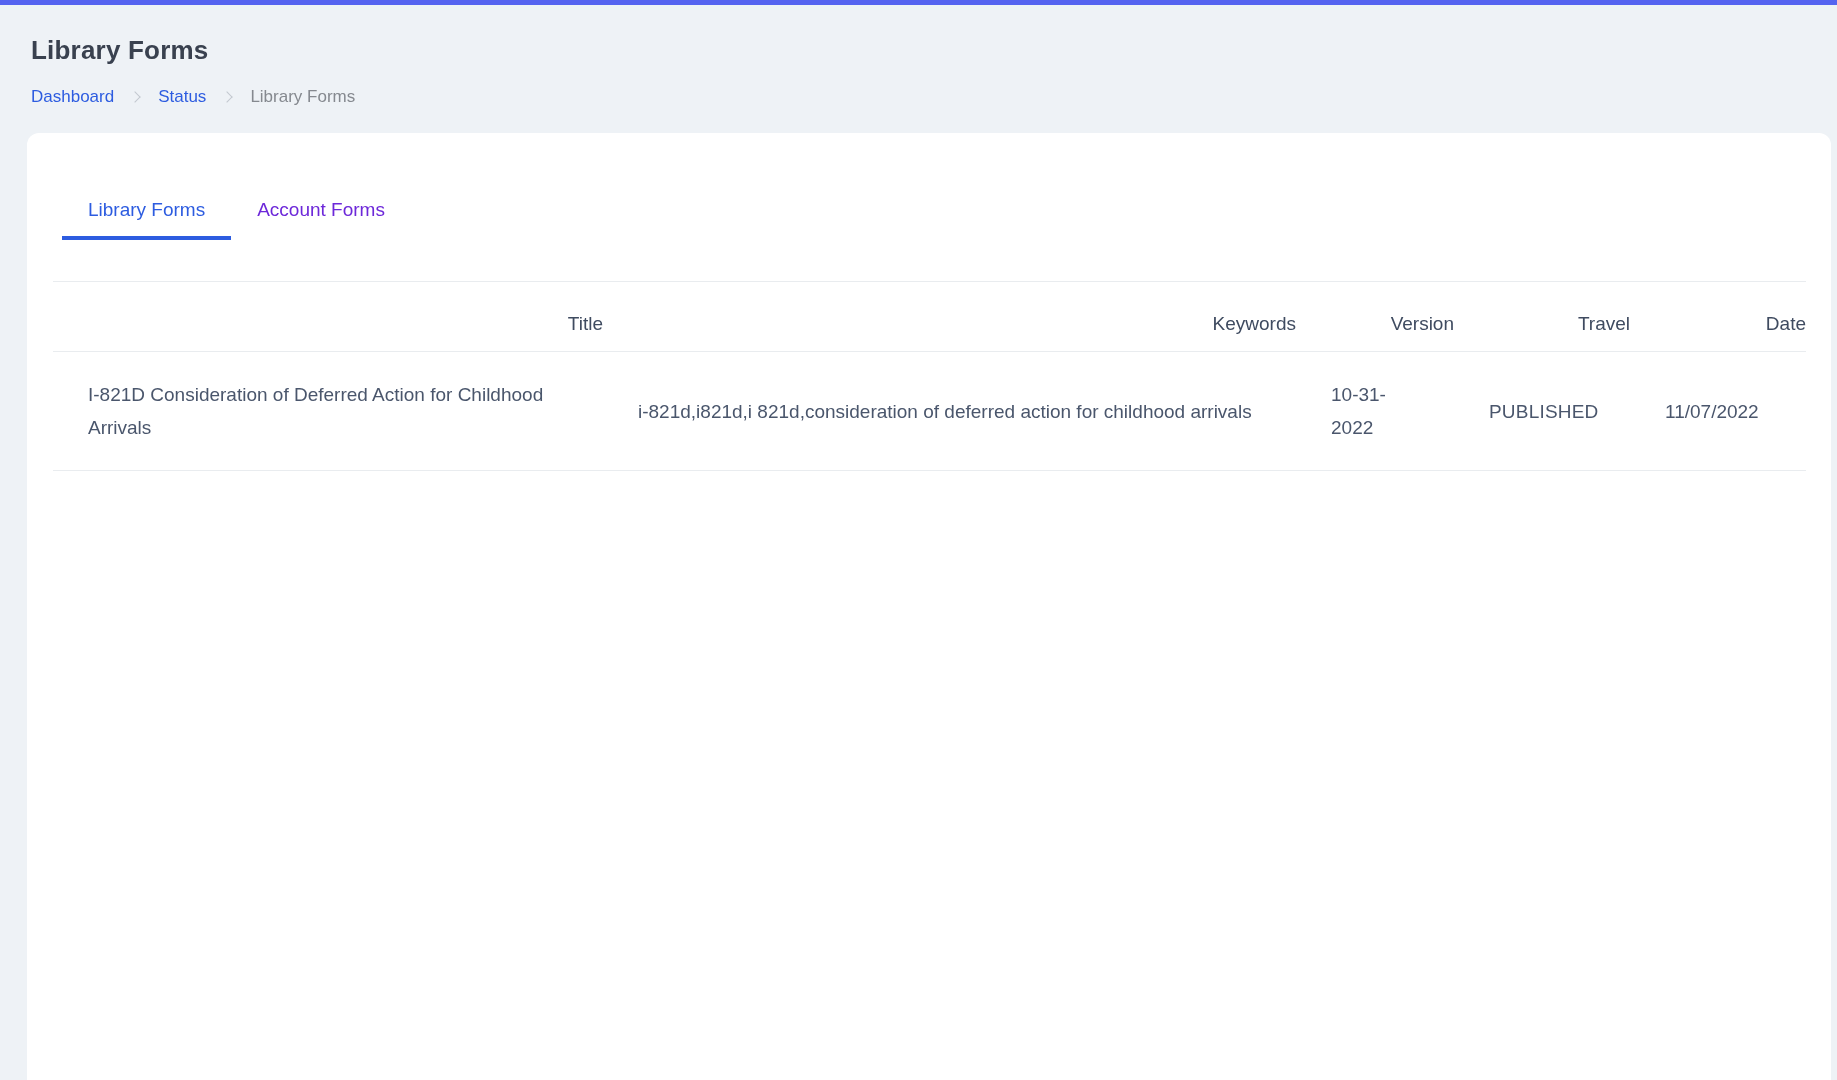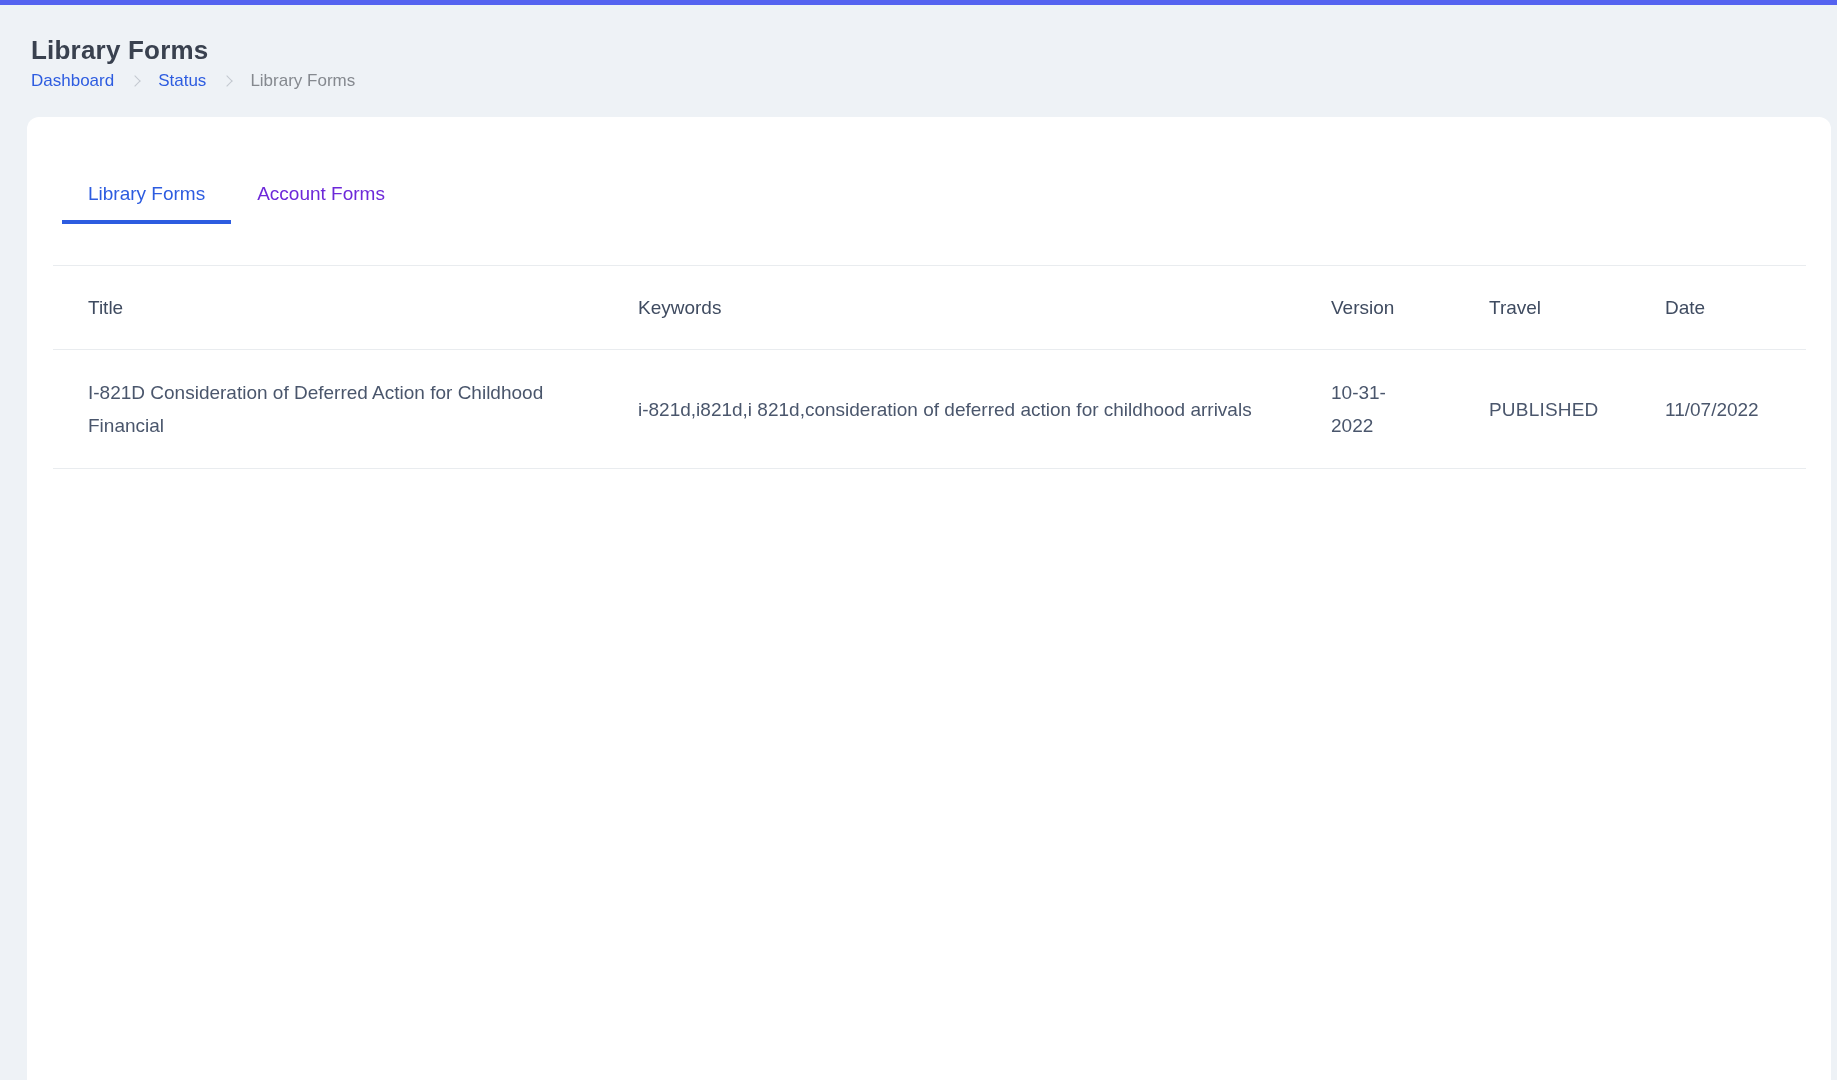--- a/index.html
+++ b/index.html
@@ -21,21 +21,21 @@
   }
   .page-title {
     margin: 0;
     font-size: 26px;
     line-height: 36px;
     font-weight: 700;
     color: #39414f;
     letter-spacing: .2px;
   }
   .breadcrumb {
-    margin-top: 1px;
+    margin-top: 17px;
     display: flex;
     align-items: center;
     font-size: 17px;
     line-height: 24px;
   }
   .breadcrumb a {
     color: #2d5ce0;
     text-decoration: none;
     cursor: pointer;
   }
@@ -75,26 +75,26 @@
     color: #2d5ce0;
     border-bottom-color: #2d5ce0;
   }
   table.forms-table {
     margin-top: 41px;
     width: 100%;
     border-collapse: collapse;
     font-size: 19px;
   }
   .forms-table th {
-    text-align: left;
+    text-align: right;
     font-weight: 400;
     color: #3f4b60;
     font-size: 19px;
     line-height: 33px;
-    padding: 25px 0 25px 35px;
+    padding: 25px 0 11px 35px;
     border-top: 1px solid #e9ecef;
     border-bottom: 1px solid #e9ecef;
   }
   .forms-table td {
     color: #4a566c;
     font-size: 19px;
     line-height: 33px;
     padding: 26px 0 26px 35px;
     border-bottom: 1px solid #e9ecef;
     vertical-align: middle;
@@ -148,21 +148,21 @@
         <th>Version</th>
         <th>Travel</th>
         <th>Date</th>
       </tr>
     </thead>
     <tbody>
 
 
 
   <tr>
-    <td>I-821D Consideration of Deferred Action for Childhood Financial</td>
+    <td>I-821D Consideration of Deferred Action for Childhood Arrivals</td>
     <td>i-821d,i821d,i 821d,consideration of deferred action for childhood arrivals</td>
     <td><span class="version-text">10-31-2022</span></td>
     <td class="cell-status">PUBLISHED</td>
     <td>11/07/2022</td>
   </tr>
 
 
 </tbody>
   </table>
 </div>

